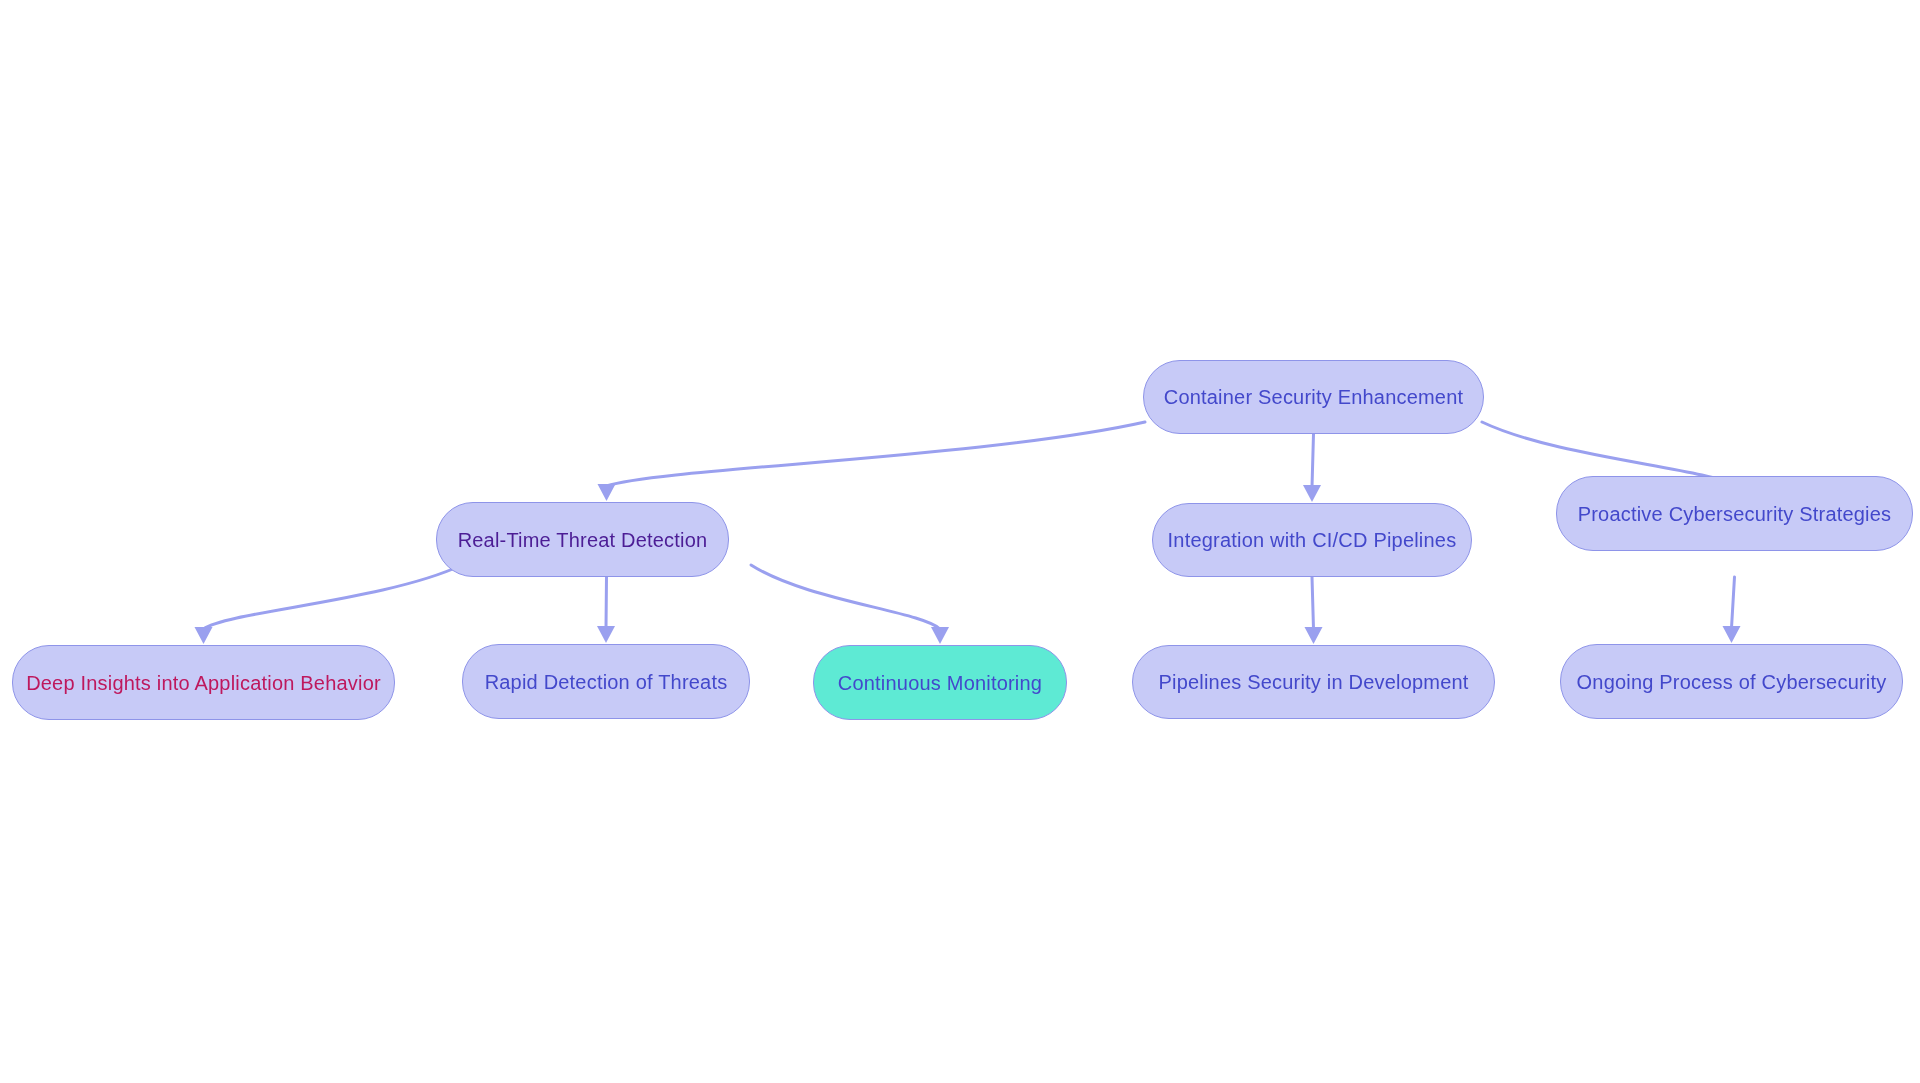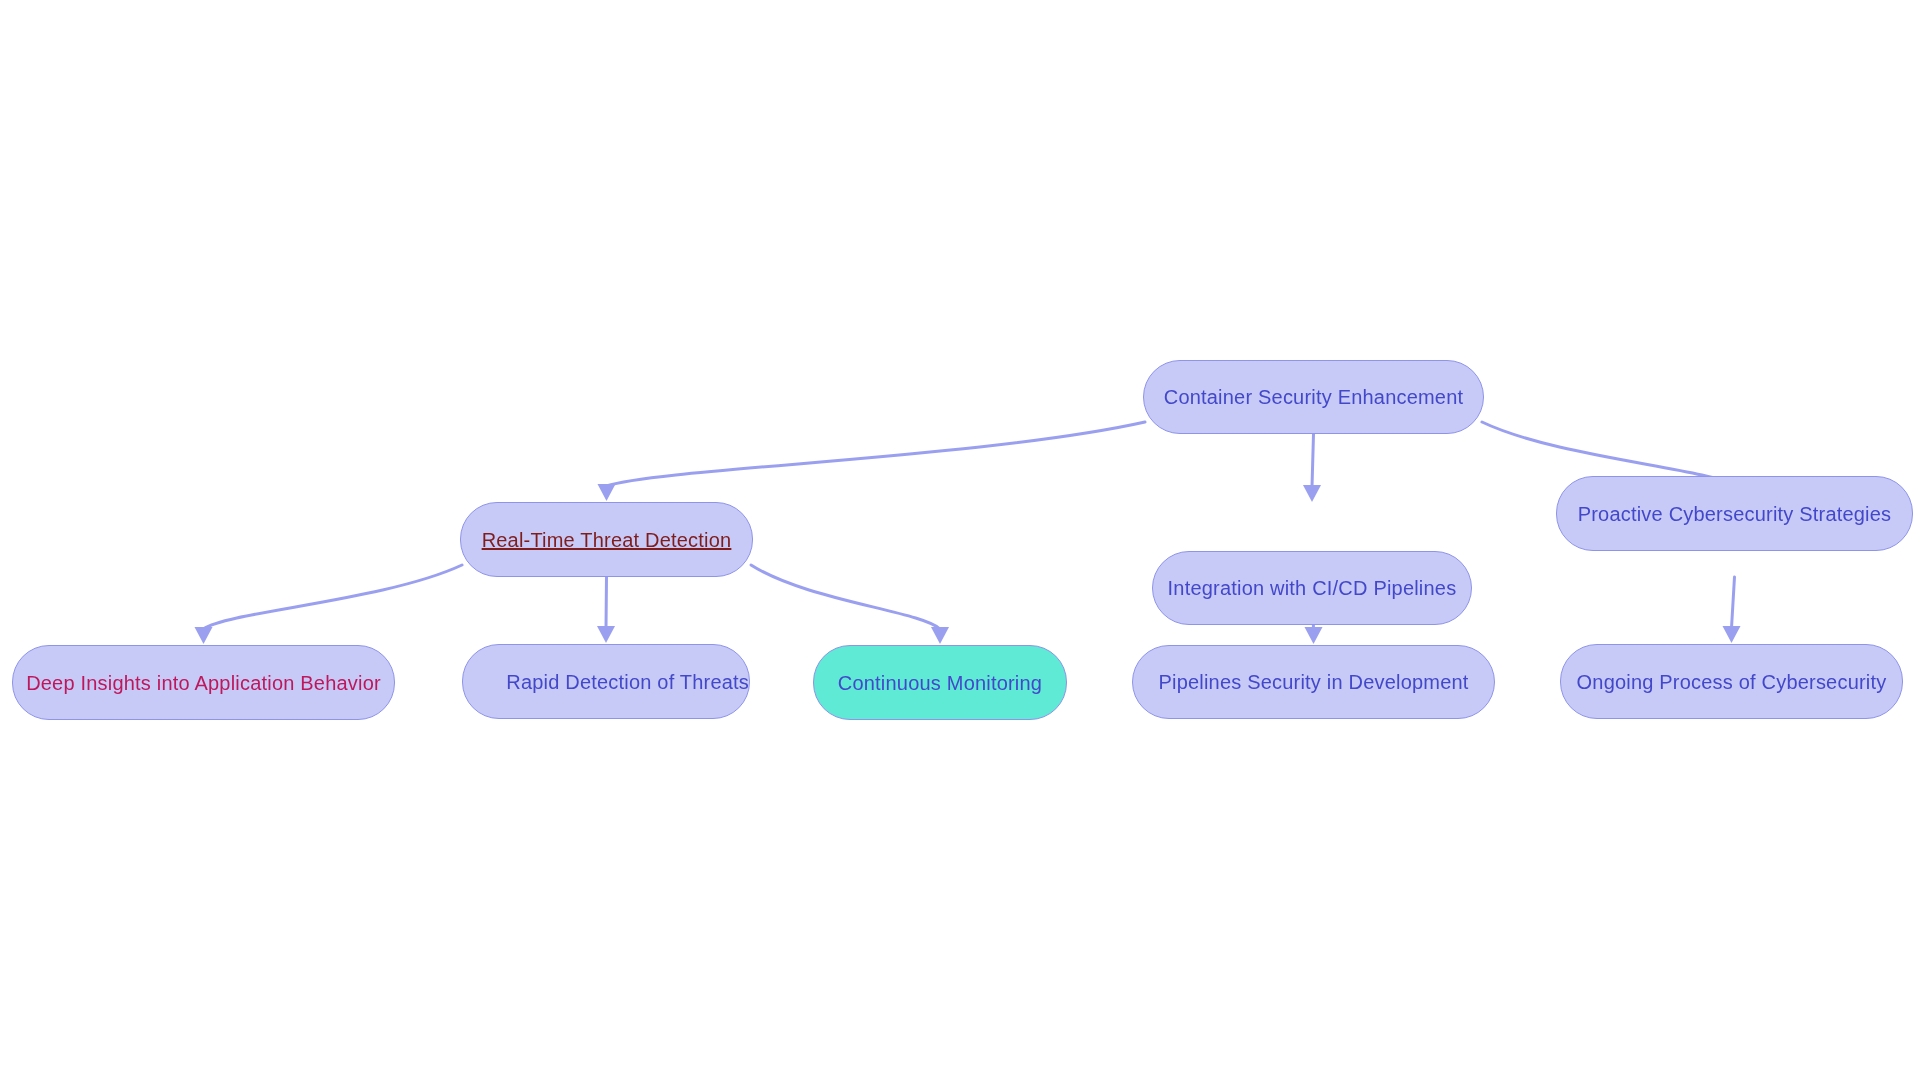--- a/index.html
+++ b/index.html
@@ -61,33 +61,33 @@
       <polygon points="931,627 949,627 940,644" fill="#9aa0ef"></polygon>
       <path d="M 1312 577 L 1313.5 629" fill="none" stroke="#9aa0ef" stroke-width="3" stroke-linecap="round"></path>
       <polygon points="1304.5,627 1322.5,627 1313.5,644" fill="#9aa0ef"></polygon>
       <path d="M 1734.5 577 L 1731.5 628" fill="none" stroke="#9aa0ef" stroke-width="3" stroke-linecap="round"></path>
       <polygon points="1722.5,626 1740.5,626 1731.5,643" fill="#9aa0ef"></polygon>
     </svg>
   <div id="node-layer">
       <div class="flow-node" style="left: 1143px; top: 360px; width: 341px; height: 74px; background: rgb(199, 202, 247); border-color: rgb(142, 148, 233); color: rgb(67, 72, 203);">
         <span>Container Security Enhancement</span>
       </div>
-      <div class="flow-node" style="left: 460px; top: 502px; width: 293px; height: 75px; background: rgb(199, 202, 247); border-color: rgb(142, 148, 233); color: #7f1d1d; text-decoration: underline;">
+      <div class="flow-node" style="left: 436px; top: 502px; width: 293px; height: 75px; background: rgb(199, 202, 247); border-color: rgb(142, 148, 233); color: #4c1d95;">
         <span>Real-Time Threat Detection</span>
       </div>
-      <div class="flow-node" style="left: 1152px; top: 503px; width: 320px; height: 74px; background: rgb(199, 202, 247); border-color: rgb(142, 148, 233); color: rgb(67, 72, 203); margin-top: 48px;">
+      <div class="flow-node" style="left: 1152px; top: 503px; width: 320px; height: 74px; background: rgb(199, 202, 247); border-color: rgb(142, 148, 233); color: rgb(67, 72, 203);">
         <span>Integration with CI/CD Pipelines</span>
       </div>
       <div class="flow-node" style="left: 1556px; top: 476px; width: 357px; height: 75px; background: rgb(199, 202, 247); border-color: rgb(142, 148, 233); color: rgb(67, 72, 203);">
         <span>Proactive Cybersecurity Strategies</span>
       </div>
       <div class="flow-node" style="left: 12px; top: 645px; width: 383px; height: 75px; background: rgb(199, 202, 247); border-color: rgb(142, 148, 233); color: #be185d;">
         <span>Deep Insights into Application Behavior</span>
       </div>
-      <div class="flow-node" style="left: 462px; top: 644px; width: 288px; height: 75px; background: rgb(199, 202, 247); border-color: rgb(142, 148, 233); color: rgb(67, 72, 203); justify-content: flex-end;">
+      <div class="flow-node" style="left: 462px; top: 644px; width: 288px; height: 75px; background: rgb(199, 202, 247); border-color: rgb(142, 148, 233); color: rgb(67, 72, 203);">
         <span>Rapid Detection of Threats</span>
       </div>
       <div class="flow-node" style="left: 813px; top: 645px; width: 254px; height: 75px; background: #5eead4; border-color: rgb(142, 148, 233); color: rgb(67, 72, 203);">
         <span>Continuous Monitoring</span>
       </div>
       <div class="flow-node" style="left: 1132px; top: 645px; width: 363px; height: 74px; background: rgb(199, 202, 247); border-color: rgb(142, 148, 233); color: rgb(67, 72, 203);">
         <span>Pipelines Security in Development</span>
       </div>
       <div class="flow-node" style="left: 1560px; top: 644px; width: 343px; height: 75px; background: rgb(199, 202, 247); border-color: rgb(142, 148, 233); color: rgb(67, 72, 203);">
         <span>Ongoing Process of Cybersecurity</span>

